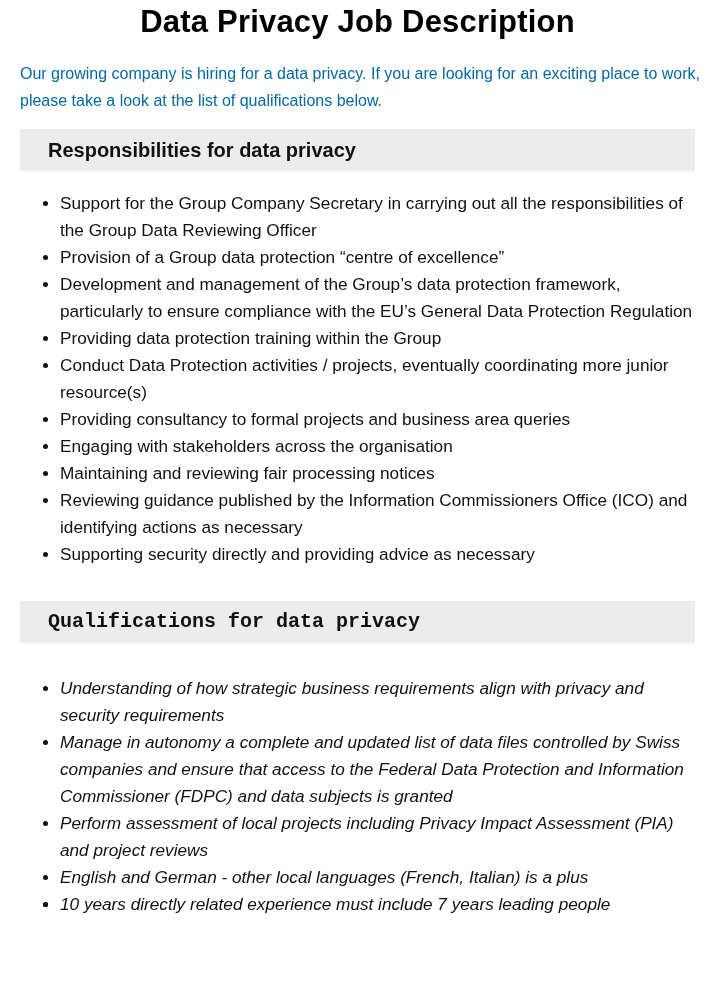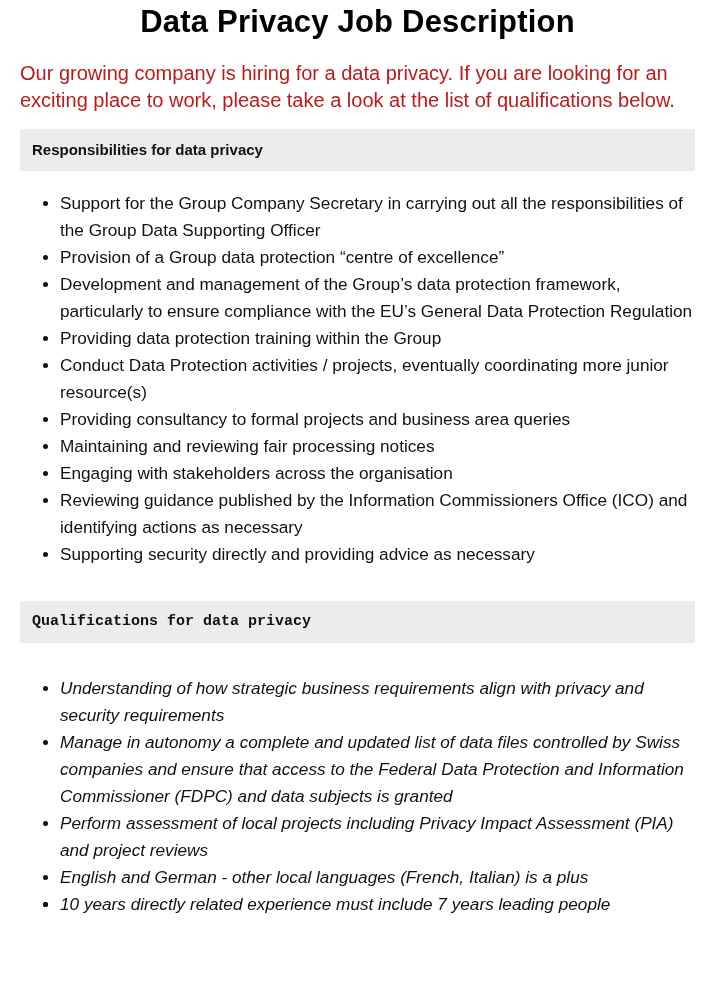--- a/index.html
+++ b/index.html
@@ -30,34 +30,34 @@
       line-height: 40px;
       margin: 0;
       color: #000000;
       letter-spacing: 0.2px;
     }
     .intro {
       position: absolute;
       left: 20px;
       top: 60px;
       width: 690px;
-      font-size: 20px;
+      font-size: 16px;
       line-height: 27px;
       margin: 0;
-      color: #b91c1c;
+      color: #0369a1;
     }
     .section-header {
       position: absolute;
       left: 20px;
       width: 675px;
       height: 42px;
       background: #ececec;
       box-sizing: border-box;
-      padding-left: 12px;
-      font-size: 15px;
+      padding-left: 28px;
+      font-size: 20px;
       font-weight: bold;
       line-height: 42px;
       color: #111111;
     }
     .section-header.s1 { top: 129px; }
     .section-header.s2 { top: 601px; font-family: Liberation Mono, monospace; }
     ul.bullets {
       position: absolute;
       left: 20px;
       width: 680px;
@@ -88,28 +88,28 @@
   </style>
 </head>
 <body>
 
 <div class="page">
   <h1 class="title">Data Privacy Job Description</h1>
   <p class="intro">Our growing company is hiring for a data privacy. If you are looking for an exciting place to work, please take a look at the list of qualifications below.</p>
 
   <div class="section-header s1">Responsibilities for data privacy</div>
   <ul class="bullets l1">
-    <li><span class="dot"></span><span>Support for the Group Company Secretary in carrying out all the responsibilities of the Group Data Supporting Officer</span></li>
+    <li><span class="dot"></span><span>Support for the Group Company Secretary in carrying out all the responsibilities of the Group Data Reviewing Officer</span></li>
     <li><span class="dot"></span><span>Provision of a Group data protection “centre of excellence”</span></li>
     <li><span class="dot"></span><span>Development and management of the Group’s data protection framework, particularly to ensure compliance with the EU’s General Data Protection Regulation</span></li>
     <li><span class="dot"></span><span>Providing data protection training within the Group</span></li>
     <li><span class="dot"></span><span>Conduct Data Protection activities / projects, eventually coordinating more junior resource(s)</span></li>
     <li><span class="dot"></span><span>Providing consultancy to formal projects and business area queries</span></li>
+    <li><span class="dot"></span><span>Engaging with stakeholders across the organisation</span></li>
     <li><span class="dot"></span><span>Maintaining and reviewing fair processing notices</span></li>
-    <li><span class="dot"></span><span>Engaging with stakeholders across the organisation</span></li>
     <li><span class="dot"></span><span>Reviewing guidance published by the Information Commissioners Office (ICO) and identifying actions as necessary</span></li>
     <li><span class="dot"></span><span>Supporting security directly and providing advice as necessary</span></li>
   </ul>
 
   <div class="section-header s2">Qualifications for data privacy</div>
   <ul class="bullets l2">
     <li><span class="dot"></span><span>Understanding of how strategic business requirements align with privacy and security requirements</span></li>
     <li><span class="dot"></span><span>Manage in autonomy a complete and updated list of data files controlled by Swiss companies and ensure that access to the Federal Data Protection and Information Commissioner (FDPC) and data subjects is granted</span></li>
     <li><span class="dot"></span><span>Perform assessment of local projects including Privacy Impact Assessment (PIA) and project reviews</span></li>
     <li><span class="dot"></span><span>English and German - other local languages (French, Italian) is a plus</span></li>

